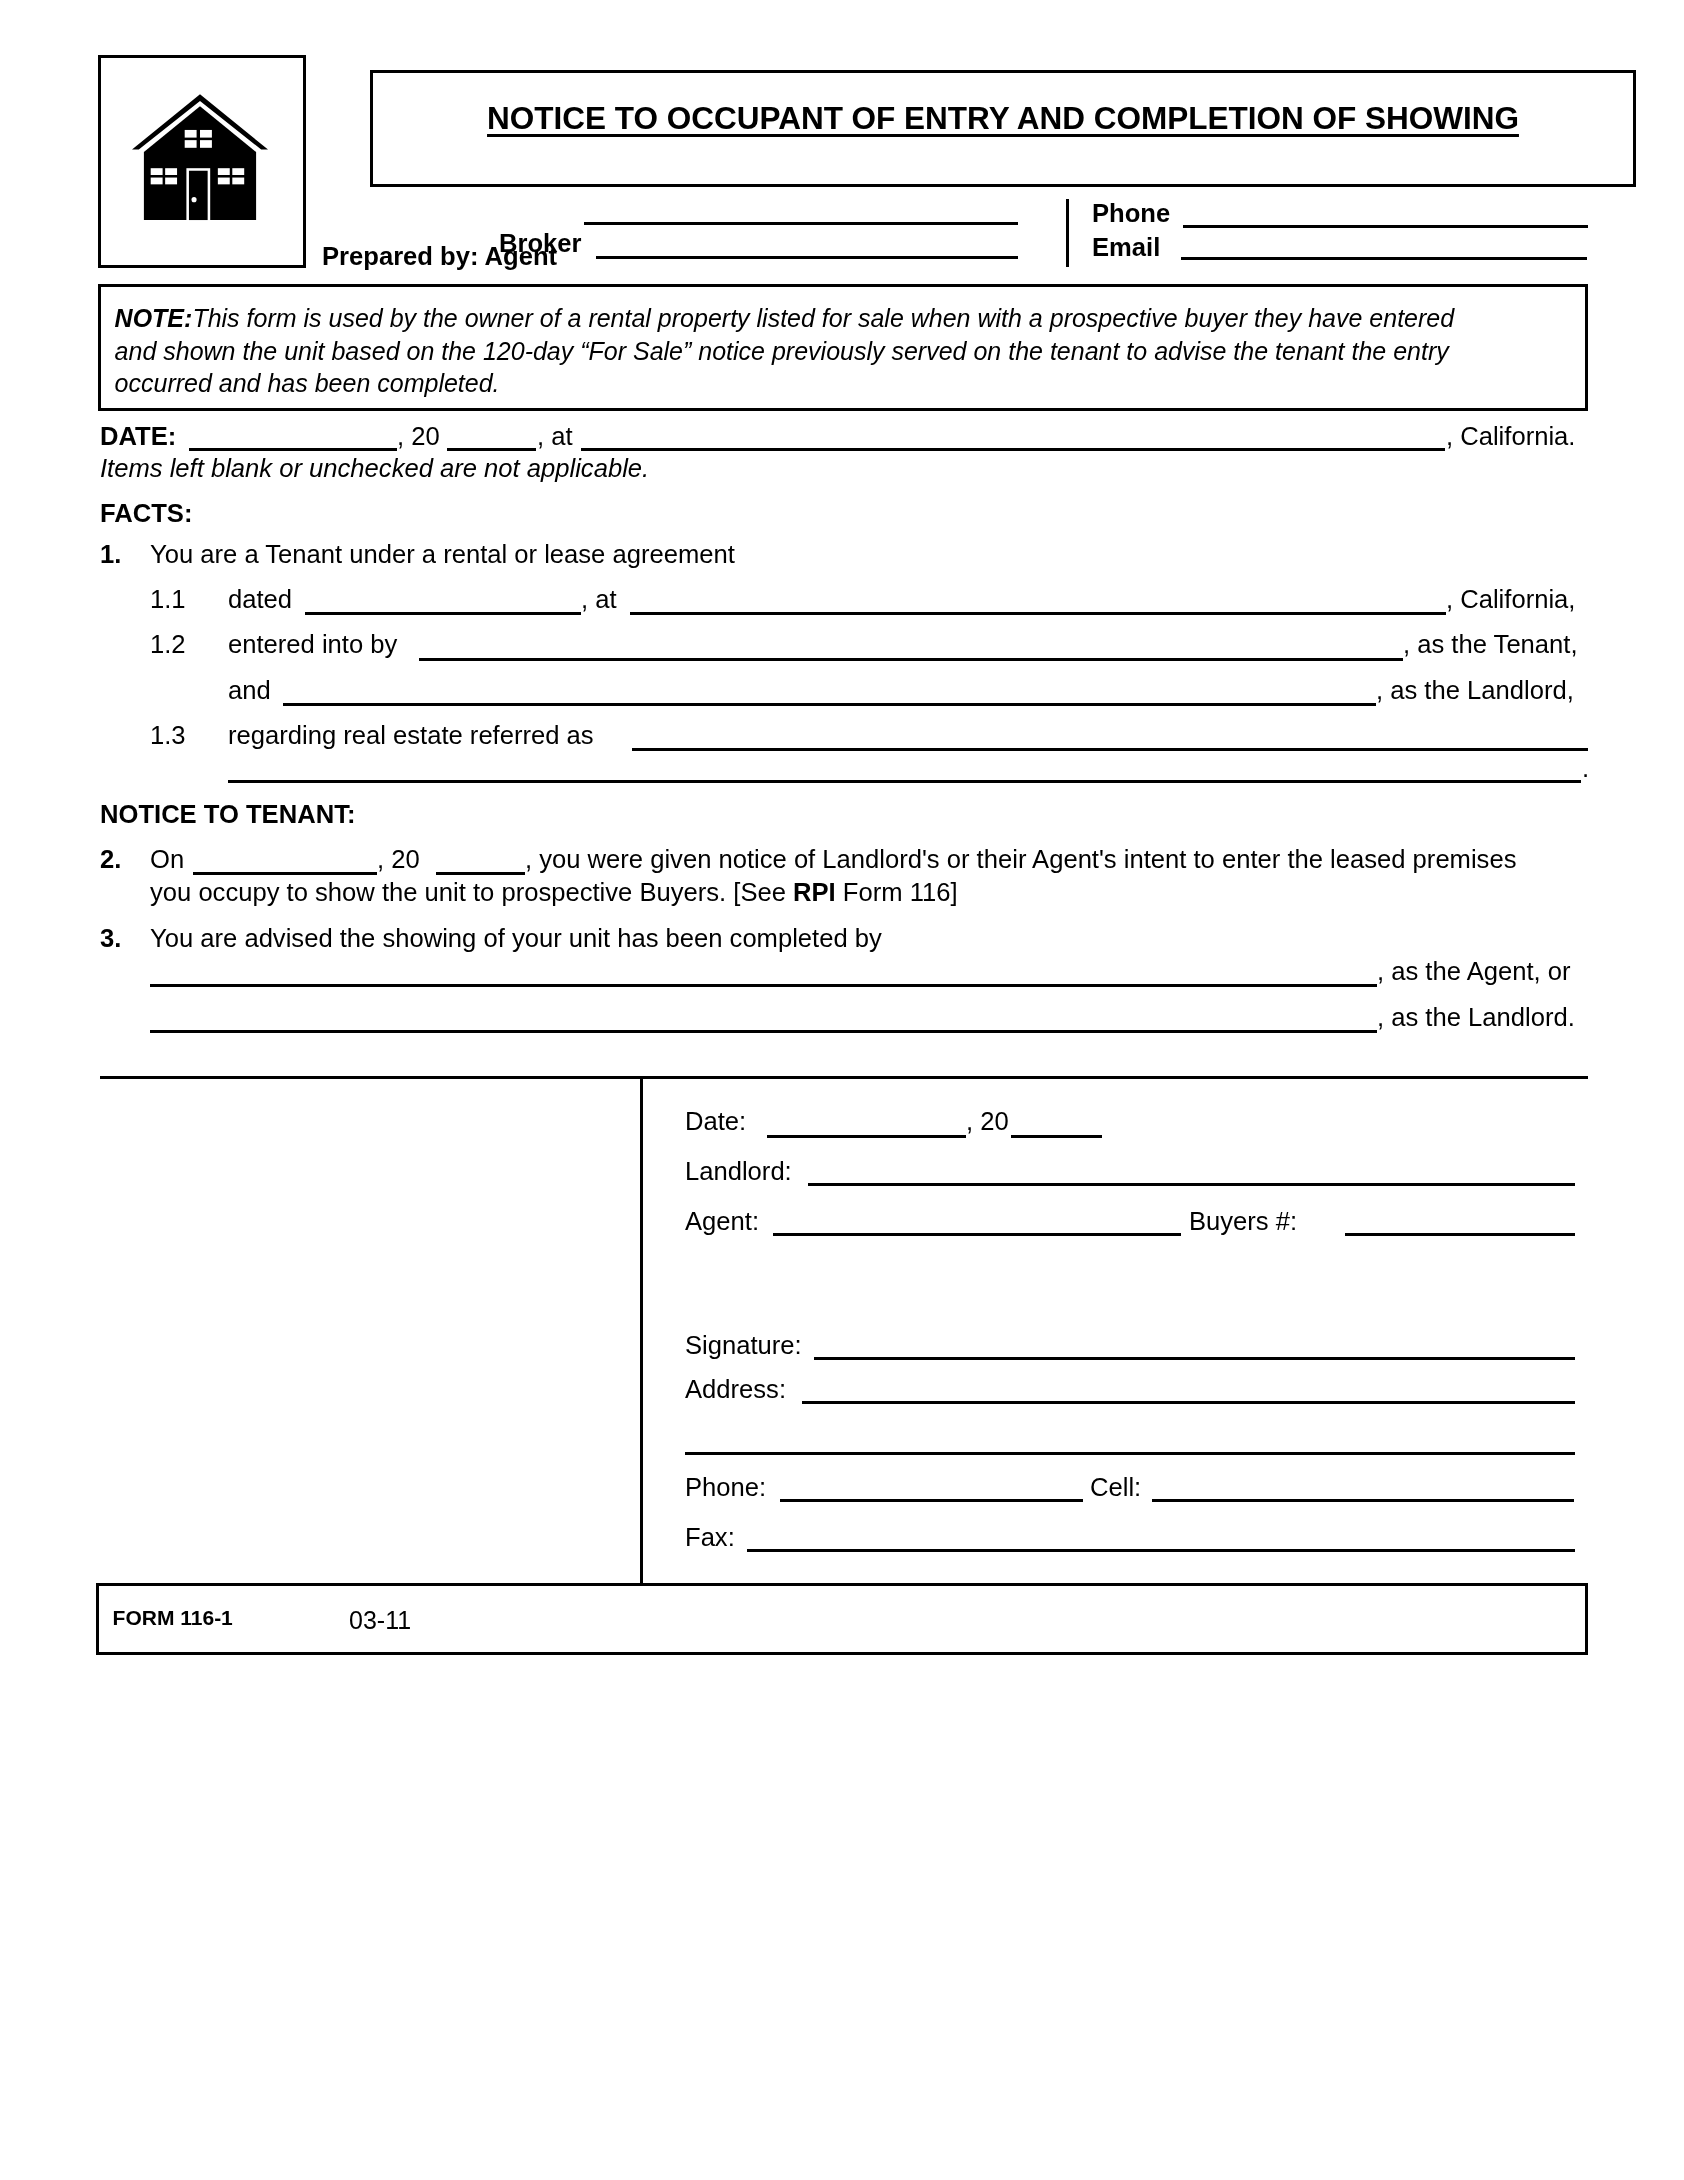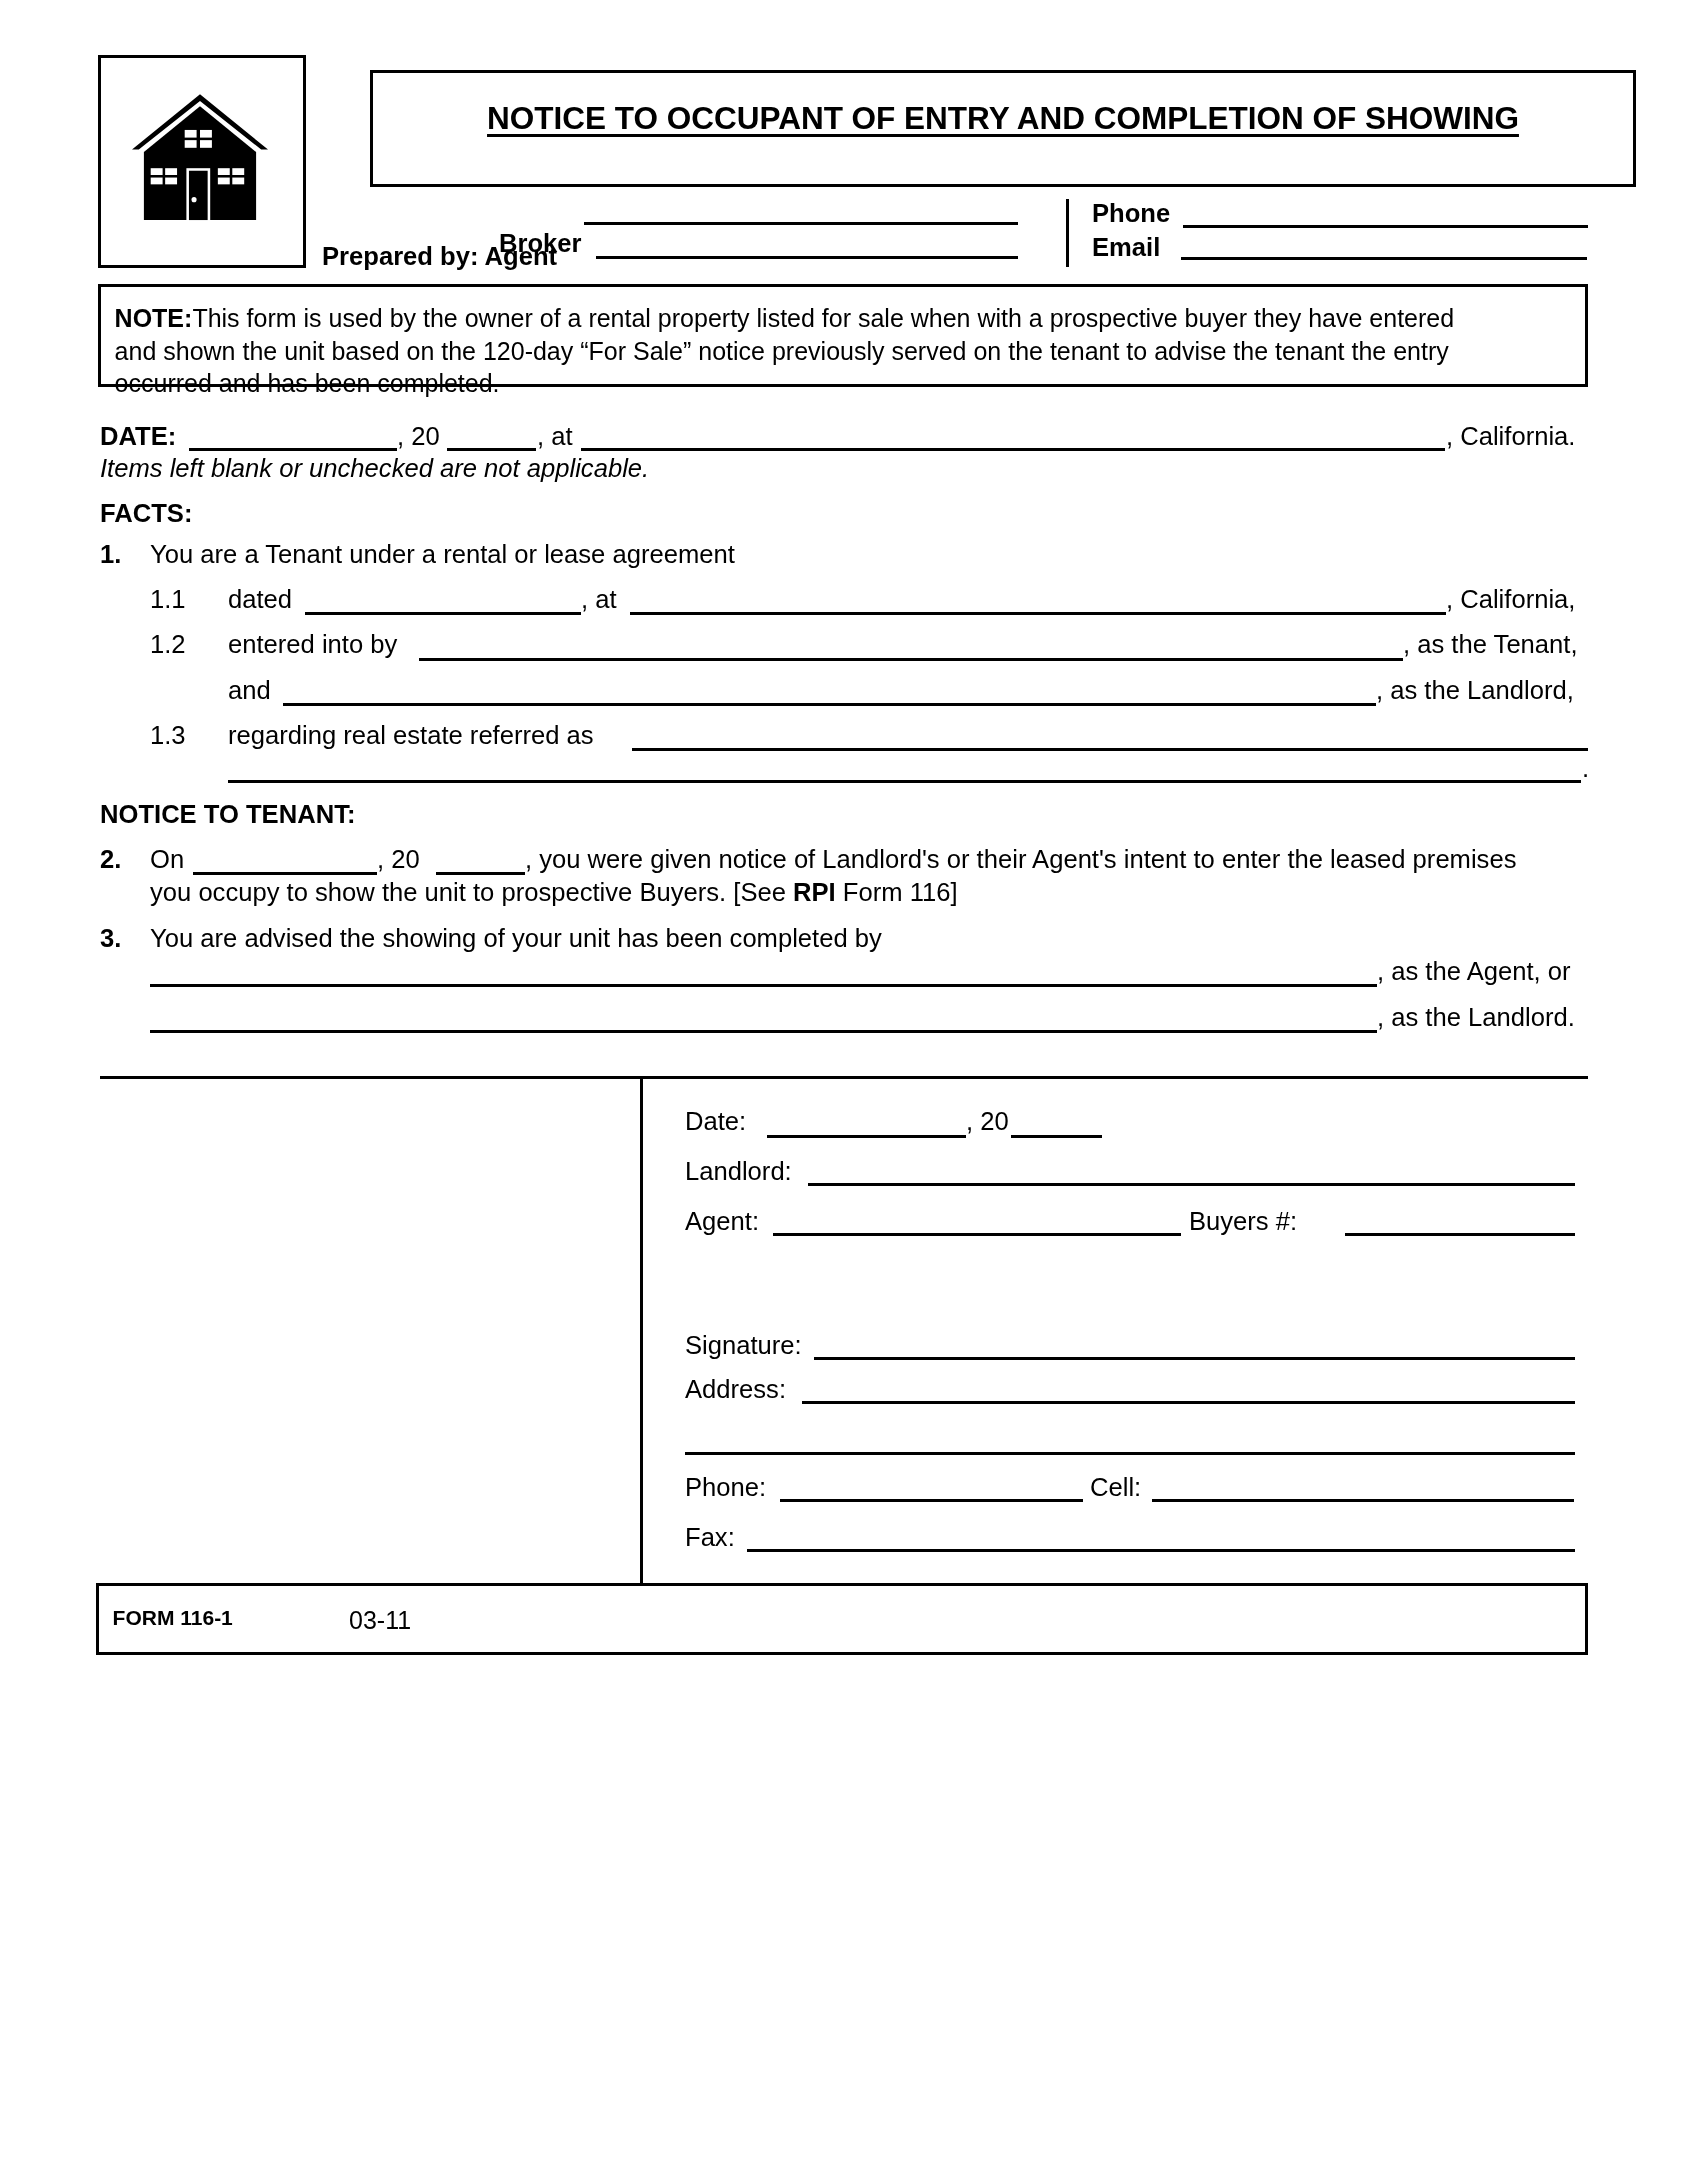--- a/index.html
+++ b/index.html
@@ -46,21 +46,21 @@
 <div class="t b" style="left:499px;top:228px;">Broker</div>
 <div class="field" style="left:596px;top:256px;width:422px;"></div>
 
 <div class="line" style="left:1066px;top:199px;width:2.6px;height:68px;"></div>
 
 <div class="t b" style="left:1092px;top:198px;">Phone</div>
 <div class="field" style="left:1183px;top:225px;width:405px;"></div>
 <div class="t b" style="left:1092px;top:232px;">Email</div>
 <div class="field" style="left:1181px;top:257px;width:406px;"></div>
 
-<div class="box" style="left:98px;top:284px;width:1490px;height:103px;">
+<div class="box" style="left:98px;top:284px;width:1490px;height:127px;font-style:italic;">
   <div class="abs" style="left:13.6px;top:15.3px;font-size:25px;line-height:32px;">
     <span class="b">NOTE:</span><span>This form is used by the owner of a rental property listed for sale when with a prospective buyer they have entered</span>
   </div>
   <div class="abs" style="left:13.6px;top:48px;font-size:25px;line-height:32px;">and shown the unit based on the 120-day “For Sale” notice previously served on the tenant to advise the tenant the entry</div>
   <div class="abs" style="left:13.6px;top:80px;font-size:25px;line-height:32px;">occurred and has been completed.</div>
 </div>
 
 <div class="t b" style="left:100px;top:421px;">DATE:</div>
 <div class="field" style="left:189px;top:448px;width:208px;"></div>
 <div class="t" style="left:397px;top:421px;">, 20</div>

